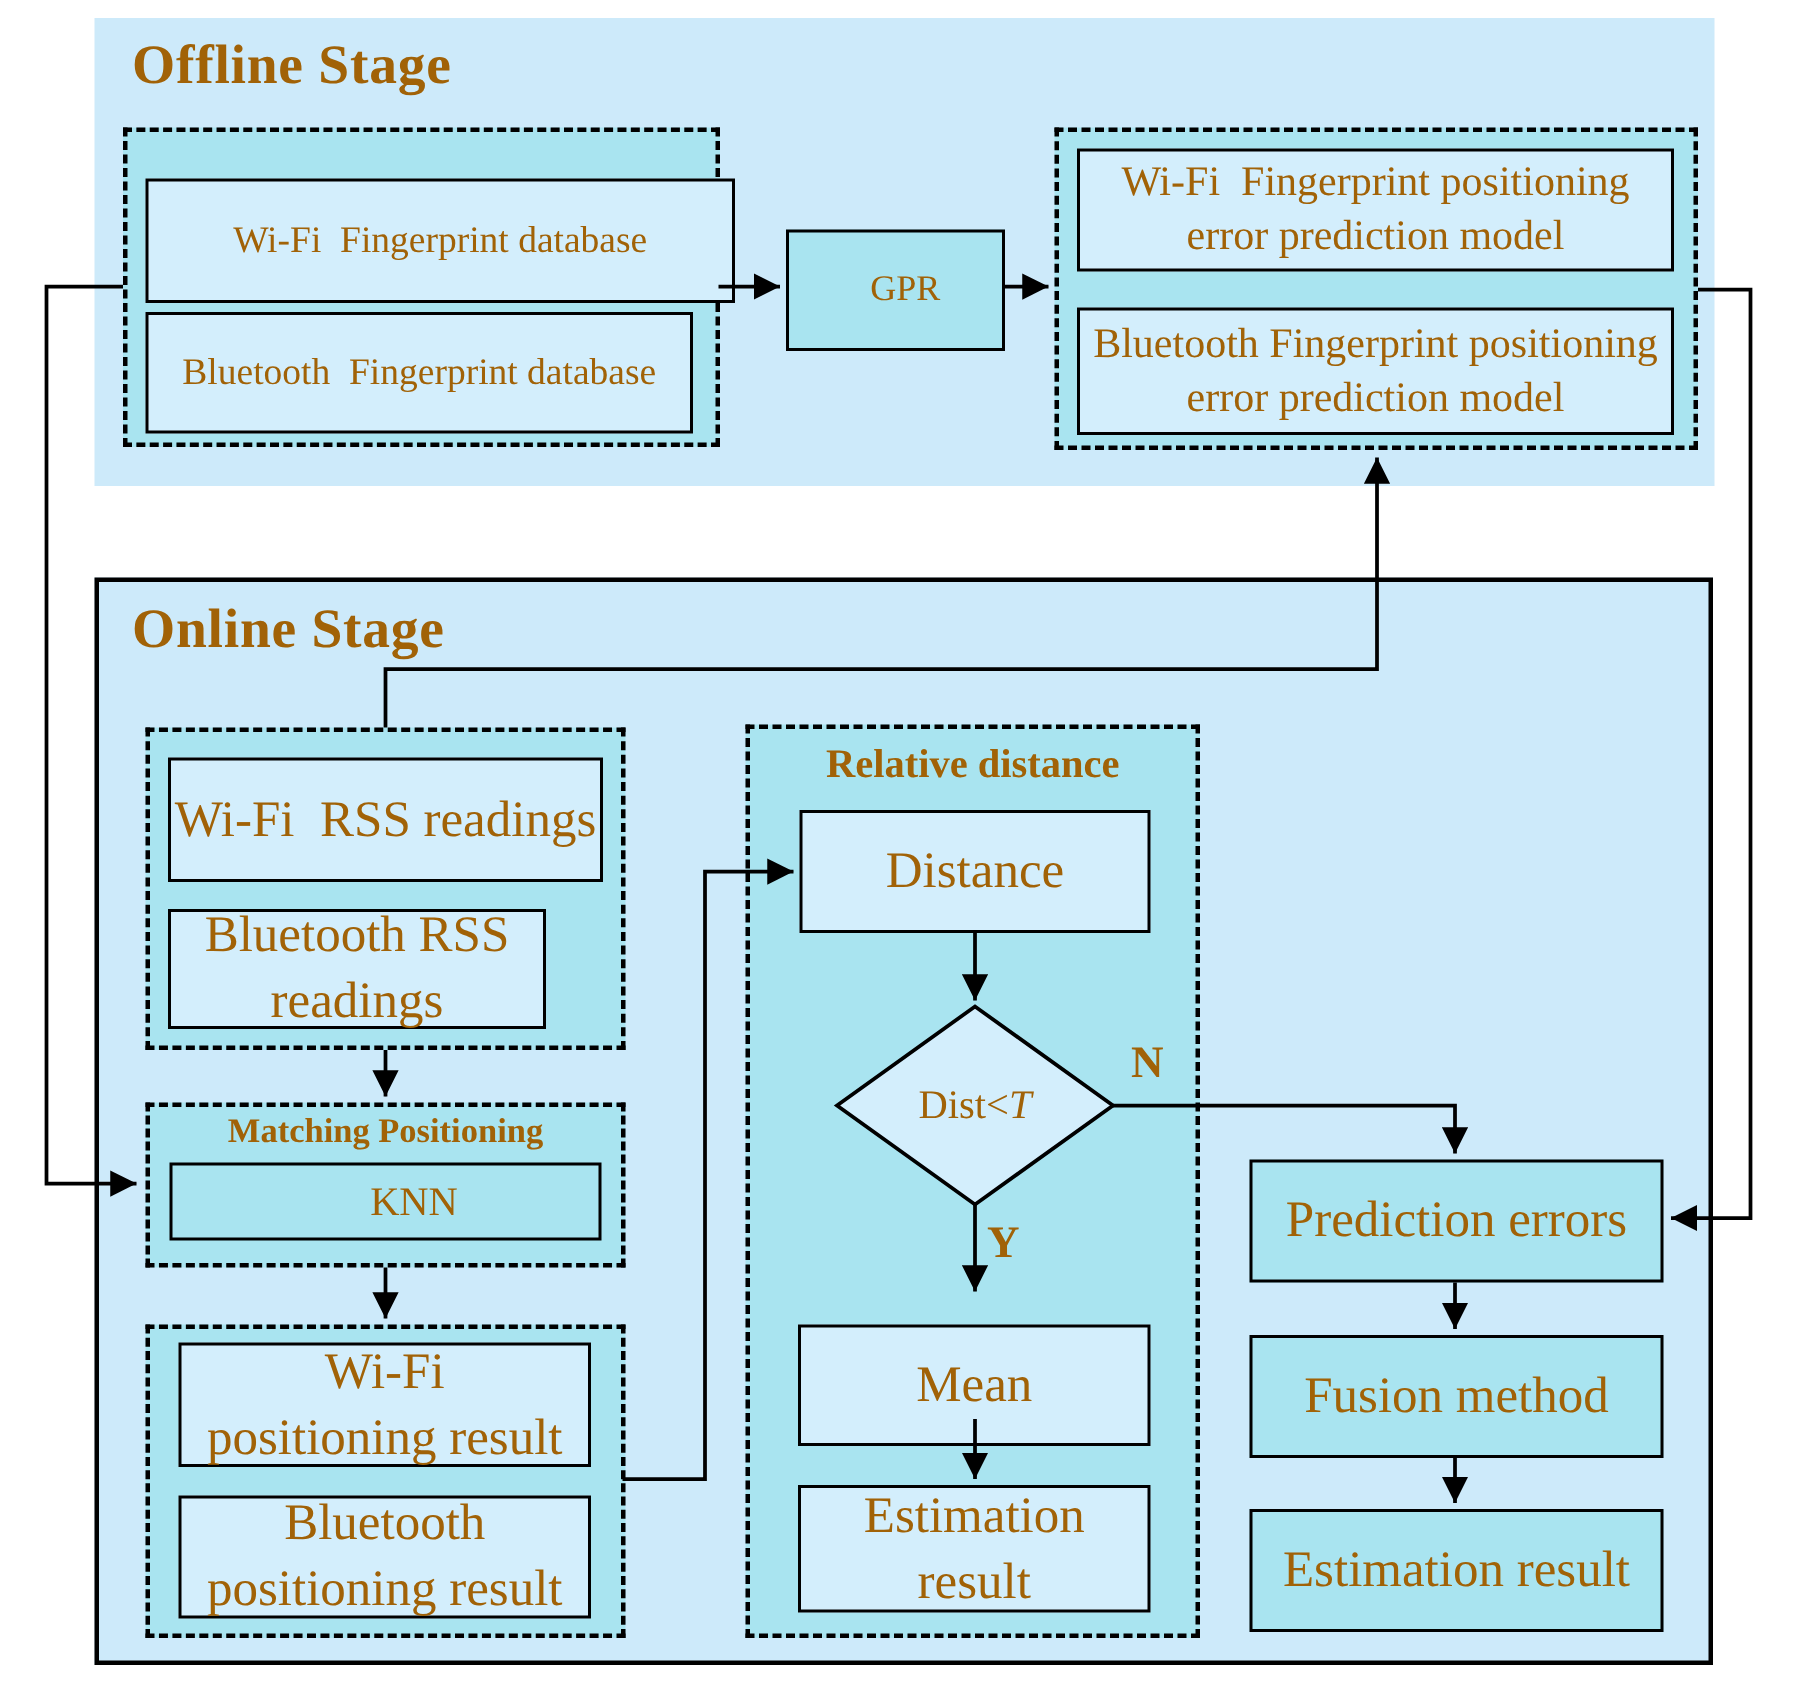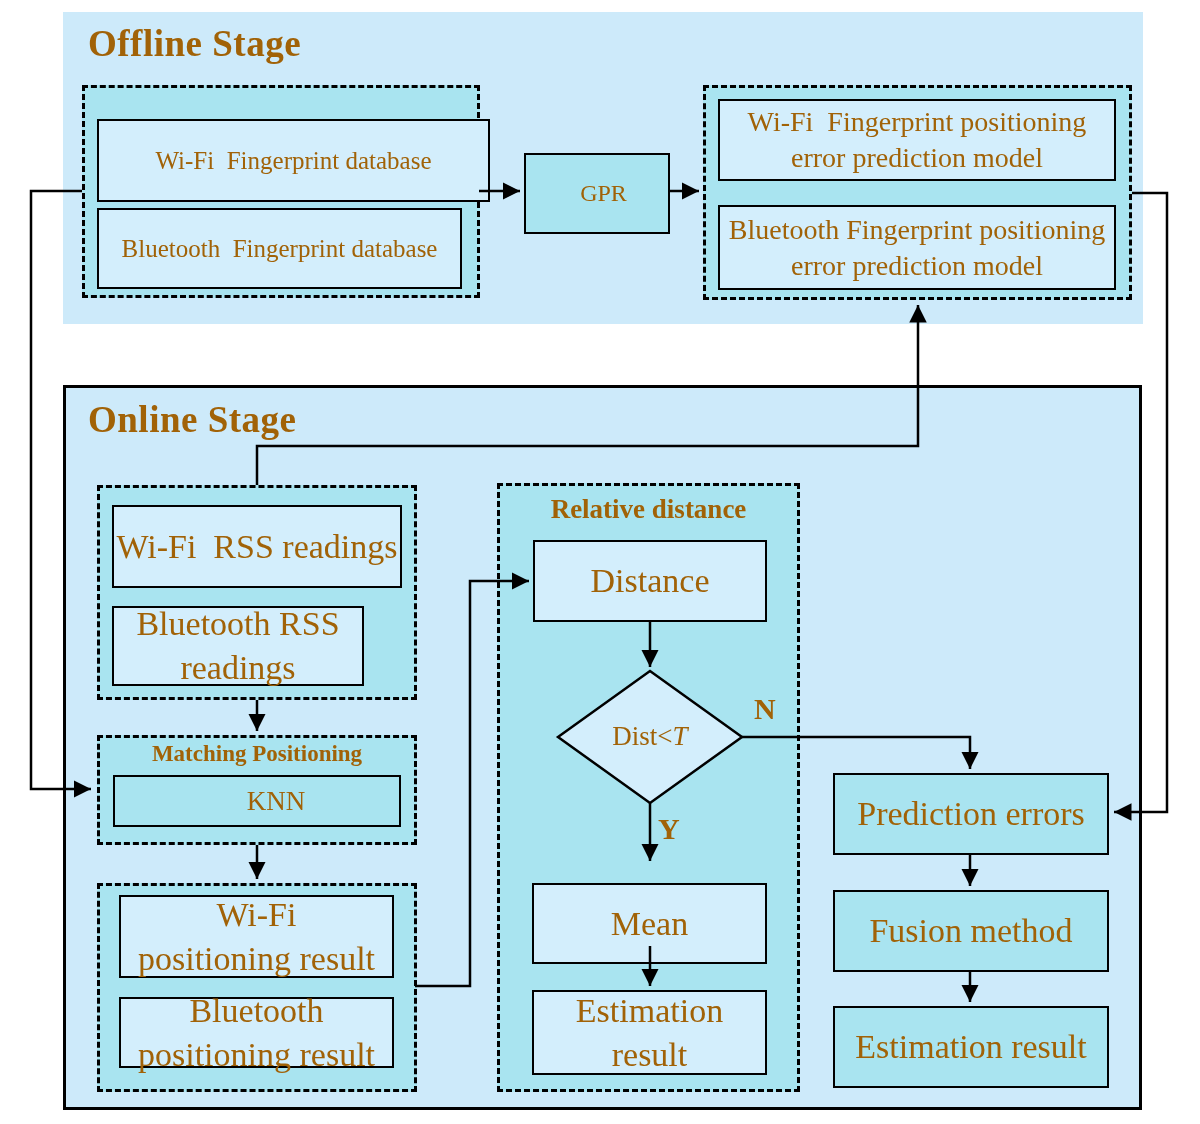--- a/index.html
+++ b/index.html
@@ -90,21 +90,21 @@
   <div class="sub-title" style="left:97px;top:741px;width:320px;font-size:23px;text-align:center;">Matching Positioning</div>
   <div class="box dark fs27" style="left:113px;top:775px;width:288px;height:52px;">
     <div>KNN</div>
   </div>
 
   <div class="dashed" style="left:97px;top:883px;width:320px;height:209px;"></div>
   <div class="box light fs26" style="left:119px;top:895px;width:275px;height:83px;">
     <div>Wi-Fi</div>
     <div>positioning result</div>
   </div>
-  <div class="box light fs26" style="left:119px;top:997px;width:275px;height:71px;">
+  <div class="box light fs26" style="left:119px;top:997px;width:275px;height:82px;">
     <div>Bluetooth</div>
     <div>positioning result</div>
   </div>
 
   <div class="dashed" style="left:497px;top:483px;width:303px;height:609px;"></div>
   <div class="sub-title" style="left:497px;top:494px;width:303px;font-size:27px;">Relative distance</div>
   <div class="box light fs26" style="left:533px;top:540px;width:234px;height:82px;">
     <div>Distance</div>
   </div>
   <div class="box light fs26" style="left:532px;top:865px;width:235px;height:81px;margin-top:18px;">

